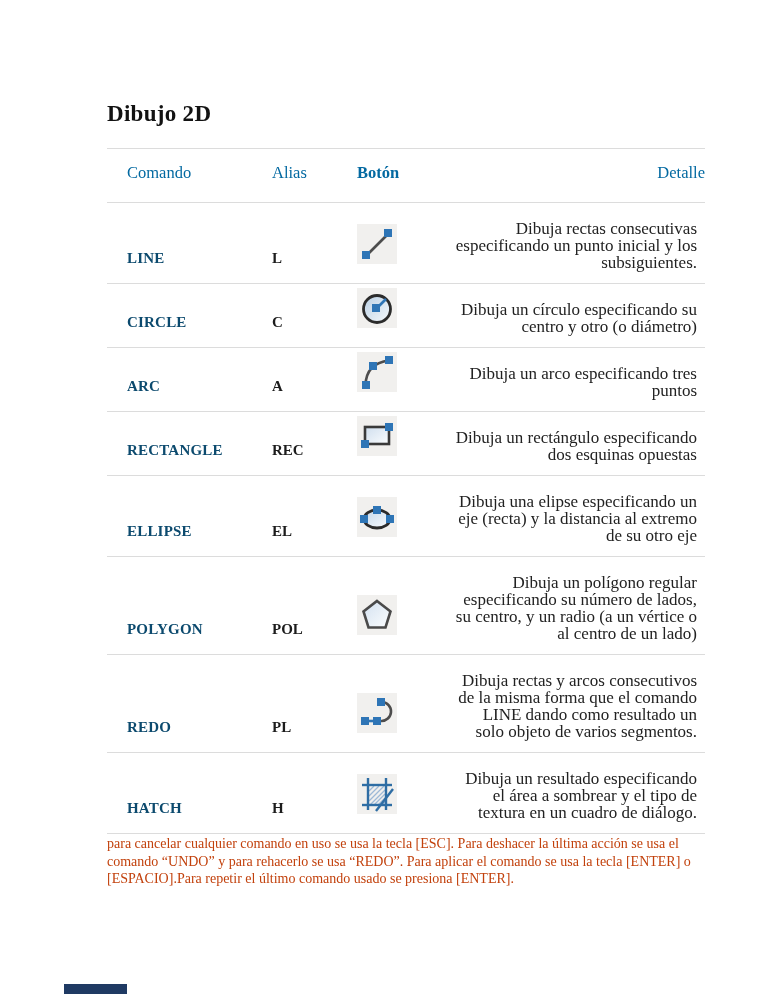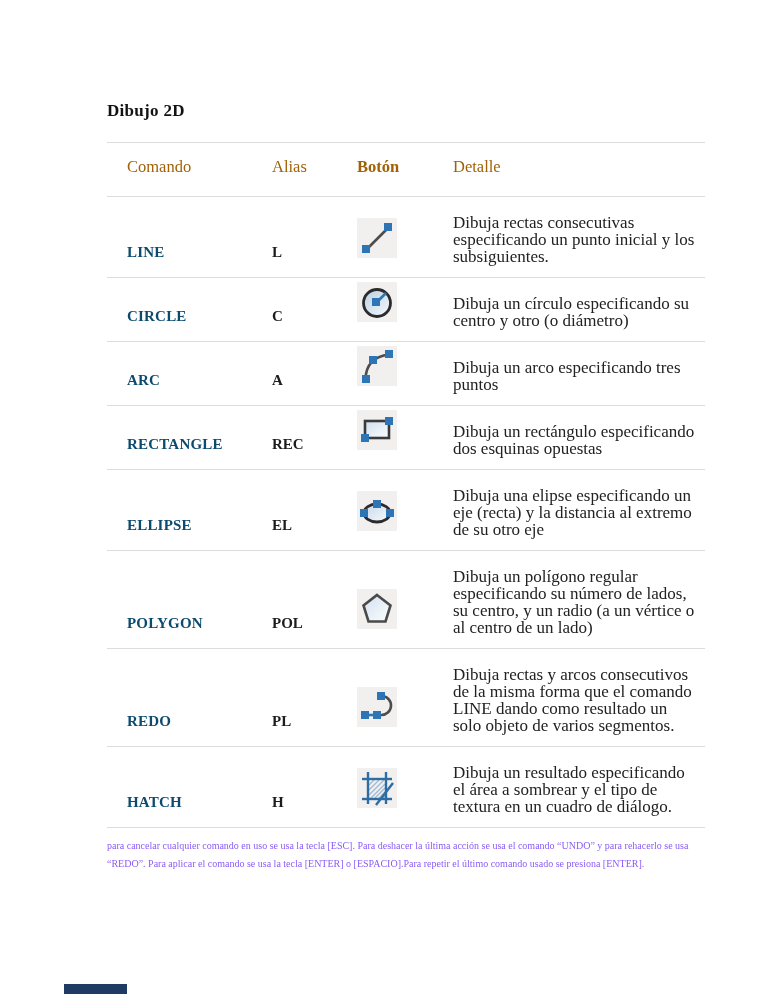--- a/index.html
+++ b/index.html
@@ -11,21 +11,21 @@
     position: relative;
     overflow: hidden;
   }
   .content {
     position: absolute;
     left: 107px; top: 0;
     width: 598px;
   }
   .title {
     margin: 101px 0 0 0;
-    font-size: 17px;
+    font-size: 23px;
     font-weight: bold;
     color: #121212;
     letter-spacing: 0.3px;
   }
   .intro {
     margin: 20px 0 0 0;
     font-size: 15.5px;
     line-height: 17.5px;
     color: #222222;
   }
@@ -33,21 +33,21 @@
     border-collapse: collapse;
     table-layout: fixed;
     width: 598px;
     margin-top: 21px;
     border-top: 1px solid #dcdcdc;
   }
   table.cmds tr { border-bottom: 1px solid #dcdcdc; }
   th {
     font-weight: normal;
     font-size: 16.5px;
-    color: #a16207;
+    color: #0369a1;
     text-align: left;
     vertical-align: bottom;
     padding: 14px 0 19px 0;
   }
   td { padding: 0; }
   td.cmd {
     font-weight: bold;
     font-size: 15px;
     color: #0c4a6e;
     vertical-align: bottom;
@@ -67,32 +67,32 @@
     font-size: 17px;
     line-height: 17px;
     color: #222222;
     padding-top: 17px;
     padding-bottom: 12px;
     padding-right: 8px;
   }
   .c1 { padding-left: 20px; }
   .c2 { padding-left: 15px; }
   .c3 { padding-left: 12px; font-weight: bold; }
-  .c4 { padding-left: 13px; }
+  .c4 { padding-left: 13px; text-align: right; }
   .iconbtn {
     display: inline-block;
     width: 40px; height: 40px;
     background: #f1f0ee;
   }
   .iconbtn svg { display: block; }
   .footer {
-    margin: 9px 0 0 0;
-    font-size: 10px;
+    margin: 1px 0 0 0;
+    font-size: 14px;
     line-height: 17.5px;
-    color: #8b5cf6;
+    color: #c2410c;
   }
   .bottom-bar {
     position: absolute;
     left: 64px; top: 984px;
     width: 63px; height: 10px;
     background: #1f3a63;
   }
 </style>
 </head>
 <body>

